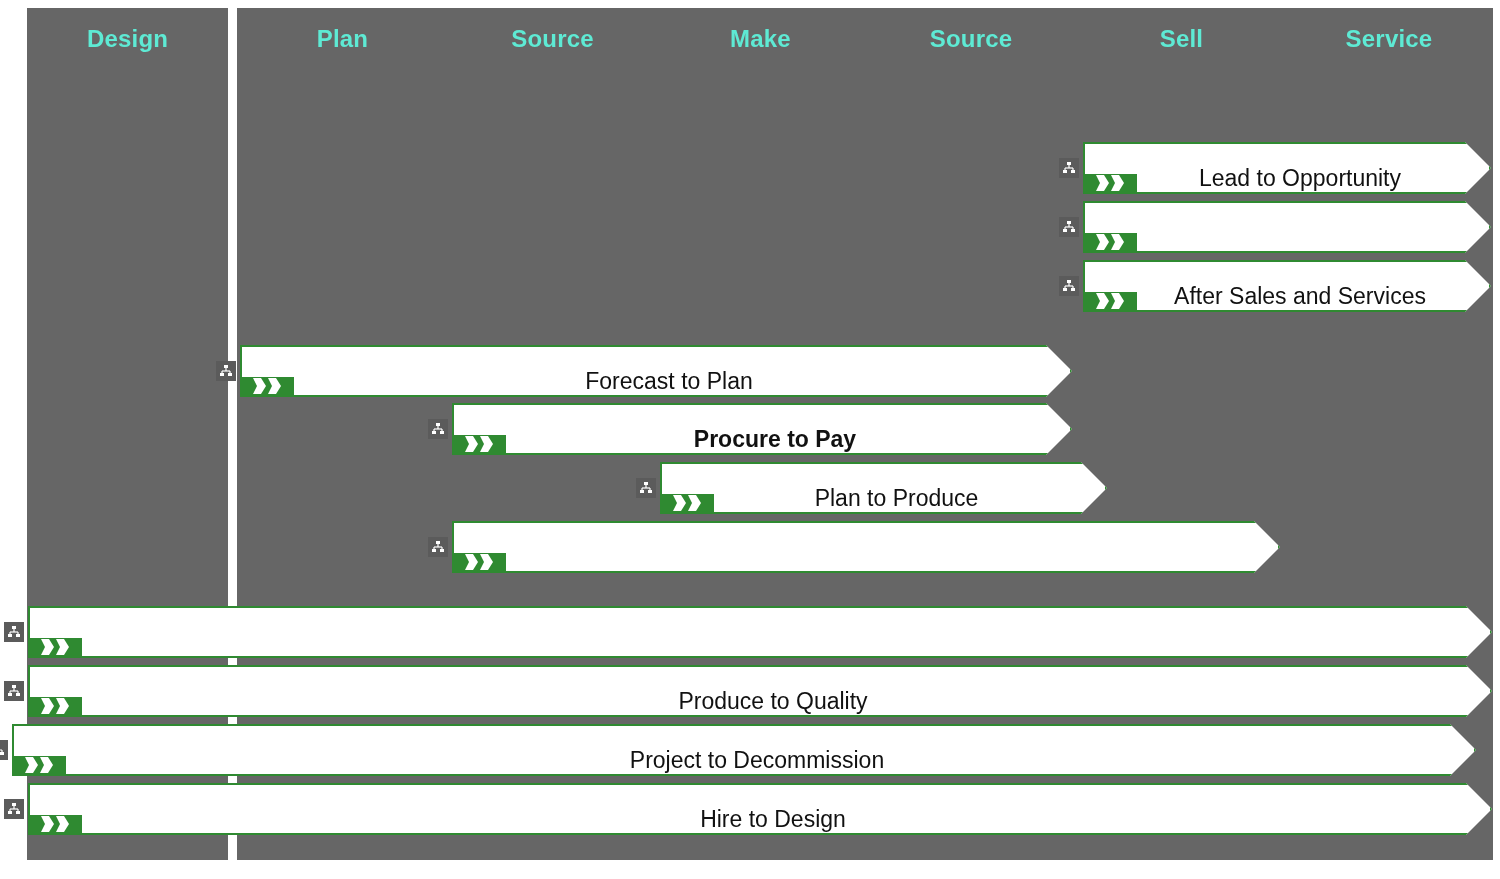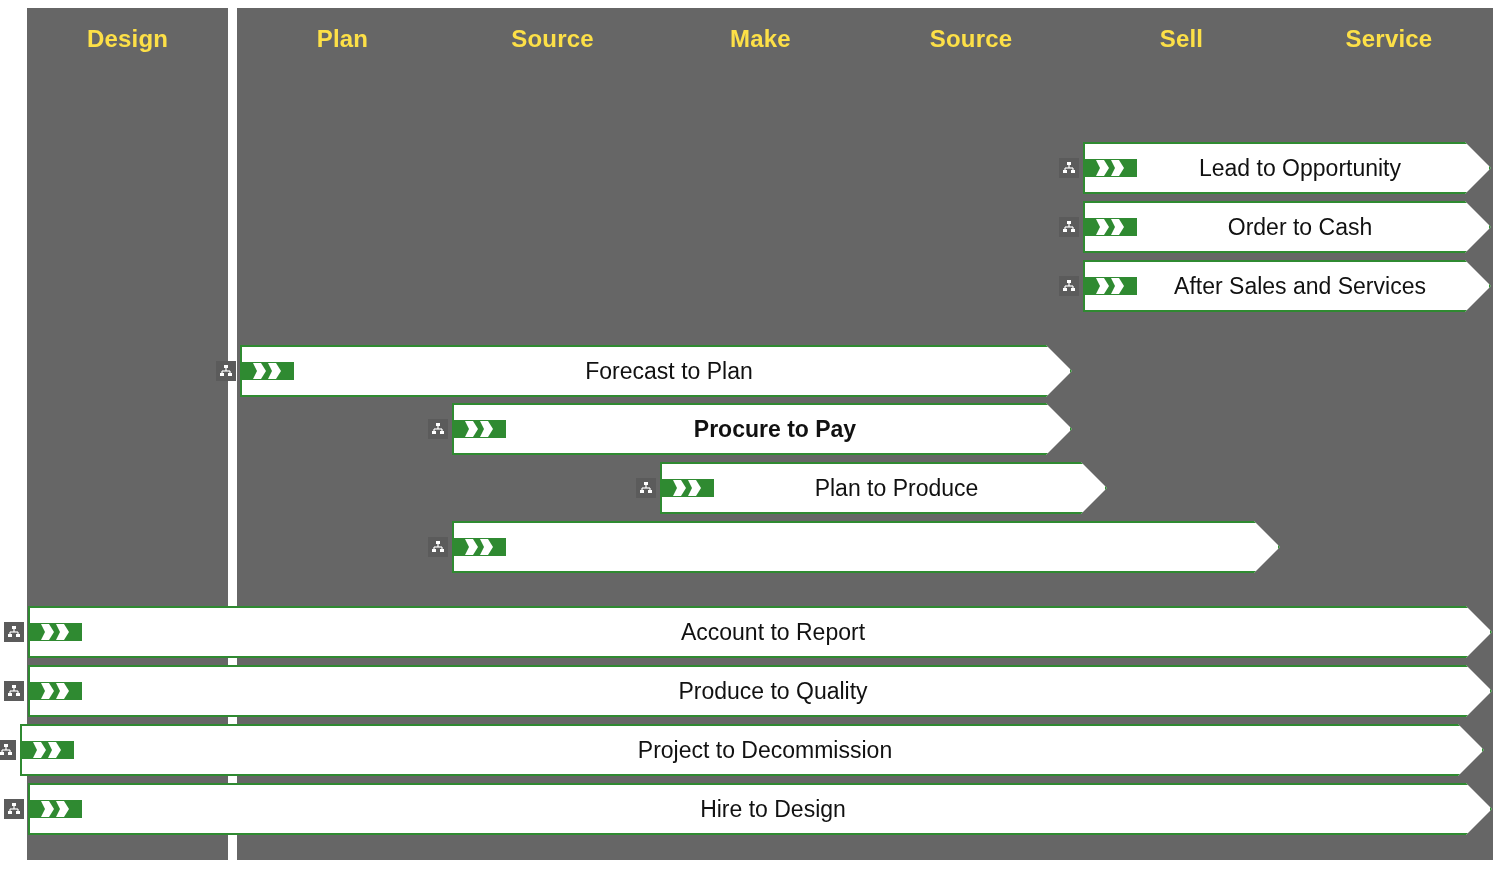--- a/index.html
+++ b/index.html
@@ -31,40 +31,40 @@
   }
   .column-header {
     position: absolute;
     top: 0;
     left: 0;
     right: 0;
     height: 62px;
     display: flex;
     align-items: center;
     justify-content: center;
-    color: #fde047;
+    color: #5eead4;
     font-size: 24px;
     font-weight: bold;
     letter-spacing: 0.2px;
     white-space: nowrap;
   }
 
   
   .process-row {
     position: absolute;
     height: 52px;
   }
   .process-bar {
     position: absolute;
     left: 0;
     top: 0;
     height: 52px;
     width: 100%;
     display: flex;
-    align-items: center;
+    align-items: flex-end;
     background: #ffffff;
     border: 2px solid #2f8a31;
     box-sizing: border-box;
     -webkit-clip-path: polygon(0 0, calc(100% - 26px) 0, 100% 50%, calc(100% - 26px) 100%, 0 100%);
     clip-path: polygon(0 0, calc(100% - 26px) 0, 100% 50%, calc(100% - 26px) 100%, 0 100%);
   }
   .bar-icon-box {
     flex: 0 0 52px;
     background: #2f8a31;
     display: flex;
@@ -158,21 +158,20 @@
             <line x1="11" y1="7" x2="11" y2="9" stroke="#ffffff" stroke-width="1.2"></line>
           </svg>
         </div>
         <div class="process-bar">
           <div class="bar-icon-box">
             <svg width="30" height="18" viewBox="0 0 30 18">
               <path d="M0 1 H8 L13 9 L8 17 H0 L4 9 Z" fill="#ffffff"></path>
               <path d="M15 1 H23 L28 9 L23 17 H15 L19 9 Z" fill="#ffffff"></path>
             </svg>
           </div>
-          <div class="bar-label">Order to Cash</div>
         </div>
       </div>
       <div class="process-row" style="left: 1083px; top: 260px; width: 408px;">
         <div class="hierarchy-icon" style="left: -24px;">
           <svg width="14" height="14" viewBox="0 0 14 14">
             <rect x="5" y="1" width="4" height="3" fill="#ffffff"></rect>
             <rect x="1" y="9" width="4" height="3" fill="#ffffff"></rect>
             <rect x="9" y="9" width="4" height="3" fill="#ffffff"></rect>
             <line x1="7" y1="4" x2="7" y2="7" stroke="#ffffff" stroke-width="1.2"></line>
             <line x1="3" y1="7" x2="11" y2="7" stroke="#ffffff" stroke-width="1.2"></line>
@@ -289,21 +288,20 @@
             <line x1="11" y1="7" x2="11" y2="9" stroke="#ffffff" stroke-width="1.2"></line>
           </svg>
         </div>
         <div class="process-bar">
           <div class="bar-icon-box">
             <svg width="30" height="18" viewBox="0 0 30 18">
               <path d="M0 1 H8 L13 9 L8 17 H0 L4 9 Z" fill="#ffffff"></path>
               <path d="M15 1 H23 L28 9 L23 17 H15 L19 9 Z" fill="#ffffff"></path>
             </svg>
           </div>
-          <div class="bar-label">Account to Report</div>
         </div>
       </div>
       <div class="process-row" style="left: 28px; top: 665px; width: 1464px;">
         <div class="hierarchy-icon" style="left: -24px;">
           <svg width="14" height="14" viewBox="0 0 14 14">
             <rect x="5" y="1" width="4" height="3" fill="#ffffff"></rect>
             <rect x="1" y="9" width="4" height="3" fill="#ffffff"></rect>
             <rect x="9" y="9" width="4" height="3" fill="#ffffff"></rect>
             <line x1="7" y1="4" x2="7" y2="7" stroke="#ffffff" stroke-width="1.2"></line>
             <line x1="3" y1="7" x2="11" y2="7" stroke="#ffffff" stroke-width="1.2"></line>
@@ -314,21 +312,21 @@
         <div class="process-bar">
           <div class="bar-icon-box">
             <svg width="30" height="18" viewBox="0 0 30 18">
               <path d="M0 1 H8 L13 9 L8 17 H0 L4 9 Z" fill="#ffffff"></path>
               <path d="M15 1 H23 L28 9 L23 17 H15 L19 9 Z" fill="#ffffff"></path>
             </svg>
           </div>
           <div class="bar-label">Produce to Quality</div>
         </div>
       </div>
-      <div class="process-row" style="left: 20px; top: 724px; width: 1464px;">
+      <div class="process-row" style="left: 12px; top: 724px; width: 1464px;">
         <div class="hierarchy-icon" style="left: -24px;">
           <svg width="14" height="14" viewBox="0 0 14 14">
             <rect x="5" y="1" width="4" height="3" fill="#ffffff"></rect>
             <rect x="1" y="9" width="4" height="3" fill="#ffffff"></rect>
             <rect x="9" y="9" width="4" height="3" fill="#ffffff"></rect>
             <line x1="7" y1="4" x2="7" y2="7" stroke="#ffffff" stroke-width="1.2"></line>
             <line x1="3" y1="7" x2="11" y2="7" stroke="#ffffff" stroke-width="1.2"></line>
             <line x1="3" y1="7" x2="3" y2="9" stroke="#ffffff" stroke-width="1.2"></line>
             <line x1="11" y1="7" x2="11" y2="9" stroke="#ffffff" stroke-width="1.2"></line>
           </svg>

